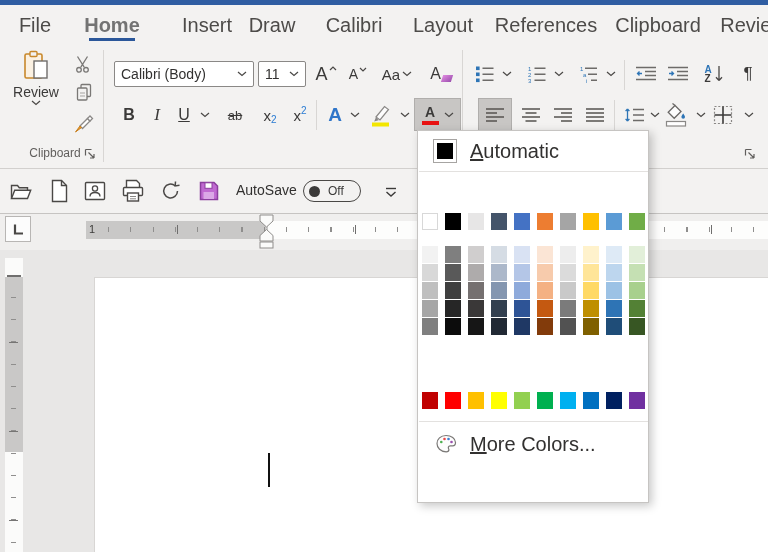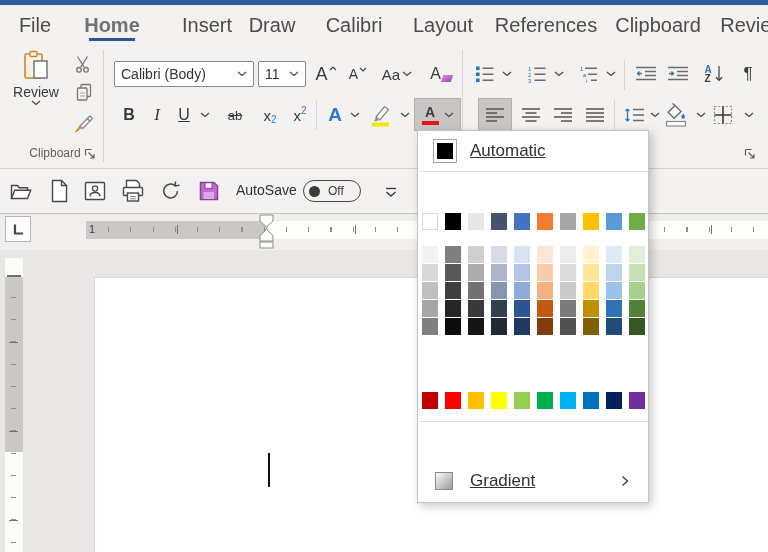--- a/index.html
+++ b/index.html
@@ -61,21 +61,21 @@
     background-size:9px 100%, 5px 100%, 14px 2px, 100% 175px;
     background-position:4px 84px, 6px 39px, 2px 17px, 0 19px;
     background-repeat:no-repeat;
     background-color:#fbfbfa; }
   .page { position:absolute; left:94px; top:27px; width:680px; height:275px; background:#fff; border-left:1px solid #d8d6d4; border-top:1px solid #d8d6d4; }
   .caret { position:absolute; left:268px; top:203px; width:2px; height:34px; background:#111; }
 
   
   .color-panel { position:absolute; left:417px; top:130px; width:232px; height:373px; background:#fff; border:1px solid #c6c4c2; box-shadow:3px 3px 9px rgba(0,0,0,0.22); z-index:50; }
   .menu-row { position:absolute; left:0; width:100%; display:flex; align-items:center; cursor:default; }
-  .menu-label { font-size:17px; color:#323130; white-space:nowrap;text-decoration:underline; }
+  .menu-label { font-size:20px; color:#323130; white-space:nowrap; }
   .accel { text-decoration:underline; }
   .auto-frame { position:absolute; left:15px; width:24px; height:24px; border:1px solid #a6a4a2; background:#fff; display:flex; align-items:center; justify-content:center; }
   .auto-inner { width:16px; height:16px; }
   .panel-sep { position:absolute; left:1px; width:229px; height:1px; background:#e3e1df; }
   .panel-header { position:absolute; left:19px; font-size:15px; font-weight:700; color:#1f1e1d; }
   .swgrid { position:absolute; left:4px; display:grid; grid-template-columns:repeat(10,16px); column-gap:7px; row-gap:1px; }
   .sw { width:16px; height:17px; cursor:pointer; }
   .menu-icon { position:absolute; left:17px; }
   .menu-text { position:absolute; left:52px; }
   .gradient-swatch { width:18px; height:18px; border:1px solid #8c8a88; background:linear-gradient(135deg,#fdfdfd 0%,#cfcfcf 45%,#9b9b9b 100%); }
@@ -523,26 +523,27 @@
         <div class="sw" style="background: rgb(255, 192, 0);"></div>
         <div class="sw" style="background: rgb(255, 255, 0);"></div>
         <div class="sw" style="background: rgb(146, 208, 80);"></div>
         <div class="sw" style="background: rgb(0, 176, 80);"></div>
         <div class="sw" style="background: rgb(0, 176, 240);"></div>
         <div class="sw" style="background: rgb(0, 112, 192);"></div>
         <div class="sw" style="background: rgb(0, 32, 96);"></div>
         <div class="sw" style="background: rgb(112, 48, 160);"></div>
       </div>
     <div class="panel-sep" style="top:290px"></div>
-    <div class="menu-row" style="top:333px;height:34px">
+    <div class="menu-row" style="top:296px;height:34px">
       <span class="menu-icon">
-          <span class="gradient-swatch" style="display:block"></span>
-        </span>
-      <span class="menu-text menu-label"><span class="accel">G</span><span>radient</span></span>
-      <span class="submenu-arrow">
-        <svg width="8" height="12" viewBox="0 0 8 12">
-            <path d="M1.5 1.5l5 4.5-5 4.5" fill="none" stroke="#3b3a39" stroke-width="1.3"></path>
-          </svg>
+        <svg width="22" height="20" viewBox="0 0 22 20">
+          <path d="M11 1.5C5.5 1.5 2 5.3 2 9.5c0 4.4 3.6 8.3 9.2 8.3 1.7 0 2.7-.9 2.7-2 0-.9-.6-1.3-.6-2.1 0-1 .9-1.9 2.1-1.9h2.3c1.7 0 2.8-1.7 2.8-3.3C20.5 4.4 16.3 1.5 11 1.5z" fill="#fdfdfd" stroke="#7a7876" stroke-width="1.2"></path>
+          <circle cx="6.3" cy="8" r="1.3" fill="#4caf50"></circle>
+            <circle cx="9.5" cy="5" r="1.3" fill="#e84848"></circle>
+            <circle cx="13.5" cy="5" r="1.3" fill="#3f7fd4"></circle>
+            <circle cx="16.5" cy="8" r="1.3" fill="#9a4fae"></circle>
+        </svg>
       </span>
+      <span class="menu-text menu-label"><span class="accel">M</span><span>ore Colors...</span></span>
     </div>
   </div>
 
 </div>
 
 </body></html>

